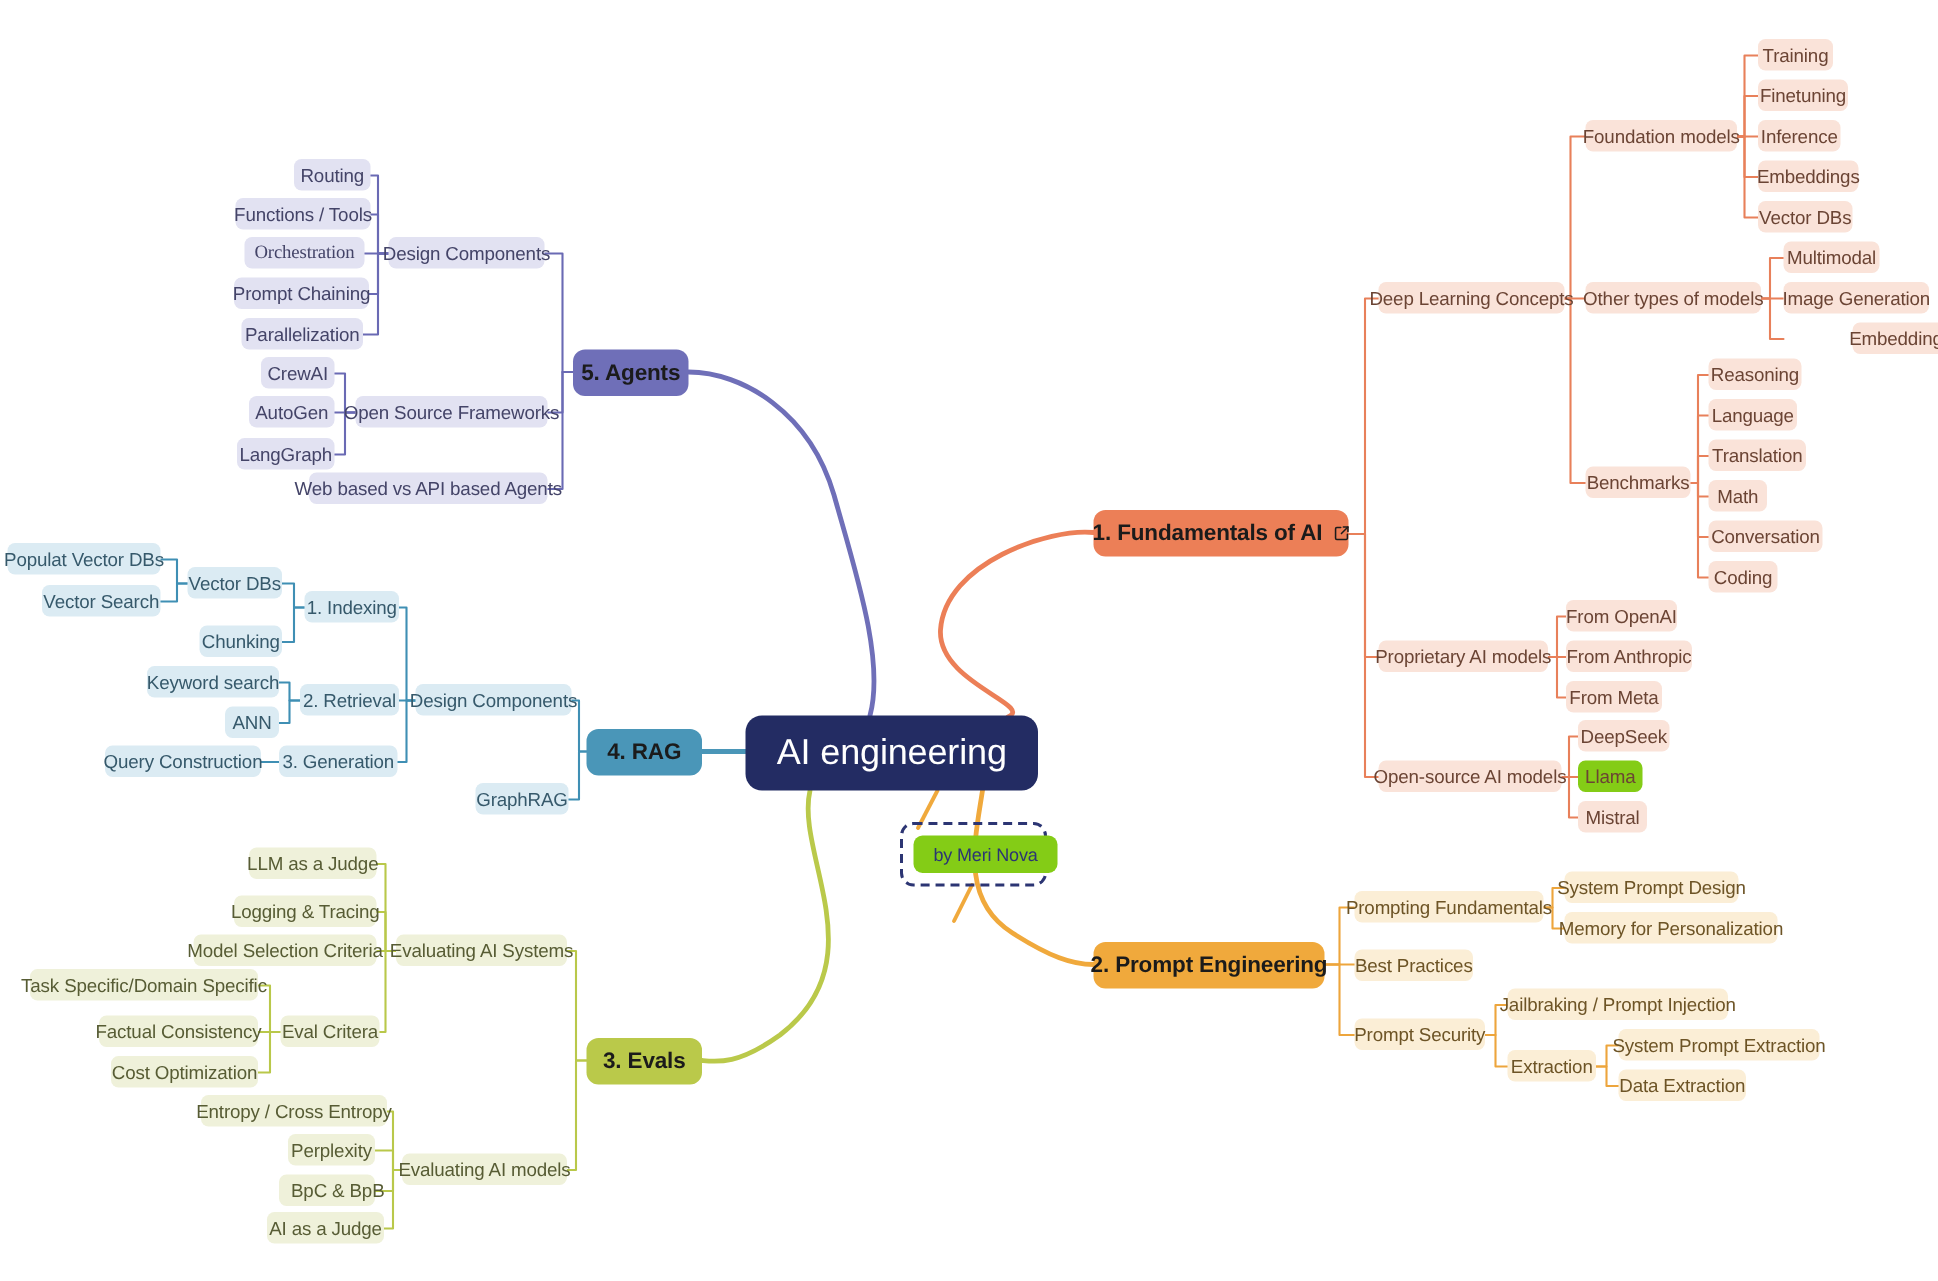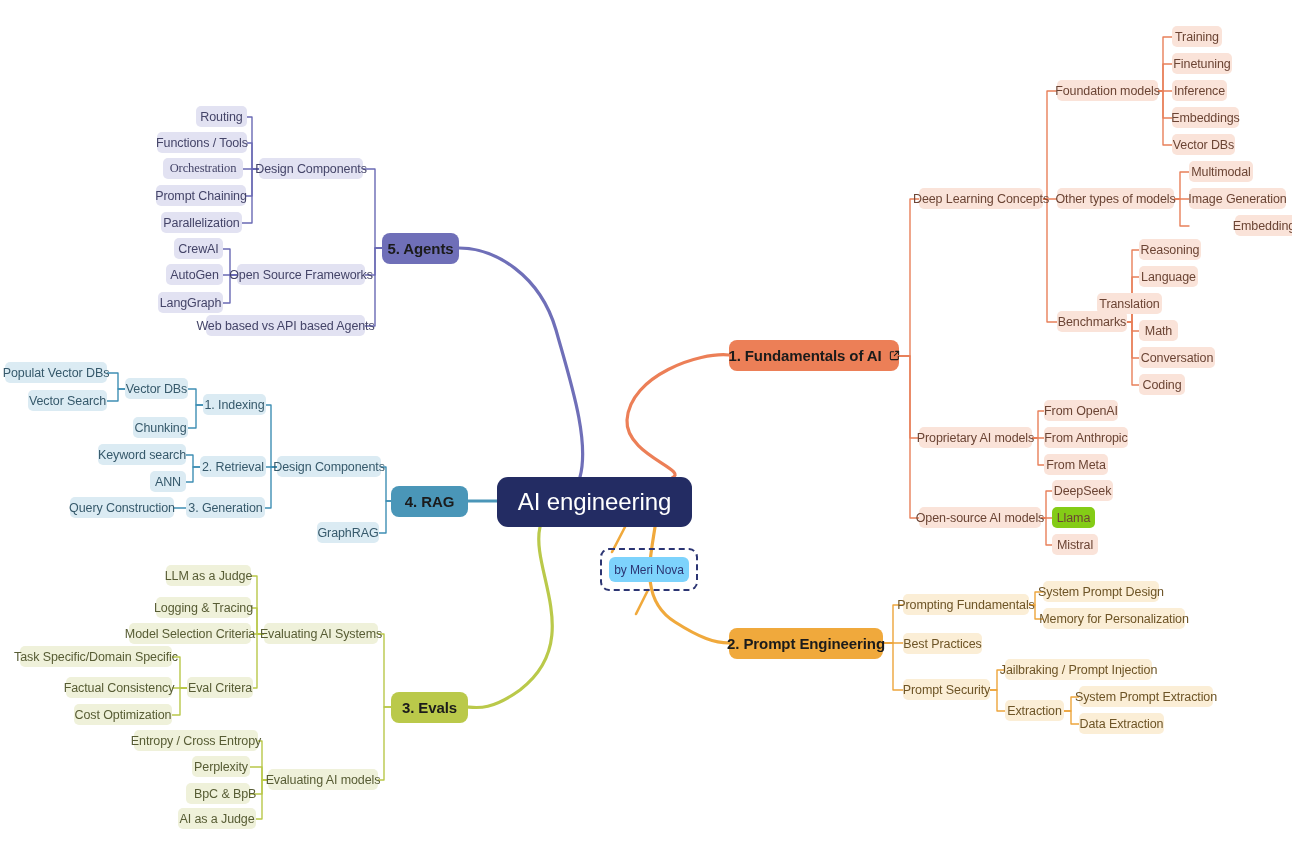--- a/index.html
+++ b/index.html
@@ -161,21 +161,21 @@
       <path d="M 497,501 L 468,501" fill="none" stroke="#4a96b8" stroke-width="3.2" stroke-linecap="round"></path>
       <path d="M 580,477 C 590,440 570,380 556,330 C 540,275 495,248 459,248" fill="none" stroke="#6f6fb8" stroke-width="3.2" stroke-linecap="round"></path>
       <path d="M 625,527 L 612,552" fill="none" stroke="#f0a93c" stroke-width="2.6" stroke-linecap="round"></path>
       <path d="M 648,590 L 636,614" fill="none" stroke="#f0a93c" stroke-width="2.6" stroke-linecap="round"></path>
     </svg>
   <div id="nodes">
       <div class="node root" style="left: 497px; top: 477px; width: 195px; height: 50px; background: rgb(35, 44, 99); color: rgb(255, 255, 255);">
         <span>AI engineering</span>
       </div>
       <div class="credit-wrap" style="left: 600px; top: 548px; width: 98px; height: 43px; border-color: rgb(44, 53, 115);"></div>
-      <div class="node credit" style="left: 609px; top: 557px; width: 80px; height: 25px; background: #7dd3fc;">
+      <div class="node credit" style="left: 609px; top: 557px; width: 96px; height: 25px; background: #84cc16;">
         <span>by Meri Nova</span>
       </div>
       <div class="node branch" style="left: 729px; top: 340px; width: 170px; height: 31px; background: rgb(236, 127, 87);">
         <span>1. Fundamentals of AI</span>
         <span class="ext">
           <svg width="11" height="11" viewBox="0 0 16 16" fill="none" stroke="#1b1b1b" stroke-width="1.5" stroke-linecap="round" stroke-linejoin="round">
             <path d="M7 2.5H3.2A1.2 1.2 0 0 0 2 3.7v9.1A1.2 1.2 0 0 0 3.2 14h9.1a1.2 1.2 0 0 0 1.2-1.2V9"></path>
             <path d="M9.6 2h4.4v4.4"></path>
             <path d="M14 2 7.7 8.3"></path>
           </svg>
@@ -228,21 +228,21 @@
       </div>
       <div class="node sub" style="left: 1057px; top: 311px; width: 70px; height: 21px; background: rgb(250, 227, 217); color: rgb(107, 68, 52); justify-content: center;">
         <span>Benchmarks</span>
       </div>
       <div class="node sub" style="left: 1139px; top: 239px; width: 62px; height: 21px; background: rgb(250, 227, 217); color: rgb(107, 68, 52); justify-content: center;">
         <span>Reasoning</span>
       </div>
       <div class="node sub" style="left: 1139px; top: 266px; width: 59px; height: 21px; background: rgb(250, 227, 217); color: rgb(107, 68, 52); justify-content: center;">
         <span>Language</span>
       </div>
-      <div class="node sub" style="left: 1097px; top: 293px; width: 65px; height: 21px; background: rgb(250, 227, 217); color: rgb(107, 68, 52); justify-content: center;">
+      <div class="node sub" style="left: 1139px; top: 293px; width: 65px; height: 21px; background: rgb(250, 227, 217); color: rgb(107, 68, 52); justify-content: center;">
         <span>Translation</span>
       </div>
       <div class="node sub" style="left: 1139px; top: 320px; width: 39px; height: 21px; background: rgb(250, 227, 217); color: rgb(107, 68, 52); justify-content: center;">
         <span>Math</span>
       </div>
       <div class="node sub" style="left: 1139px; top: 347px; width: 76px; height: 21px; background: rgb(250, 227, 217); color: rgb(107, 68, 52); justify-content: center;">
         <span>Conversation</span>
       </div>
       <div class="node sub" style="left: 1139px; top: 374px; width: 46px; height: 21px; background: rgb(250, 227, 217); color: rgb(107, 68, 52); justify-content: center;">
         <span>Coding</span>

